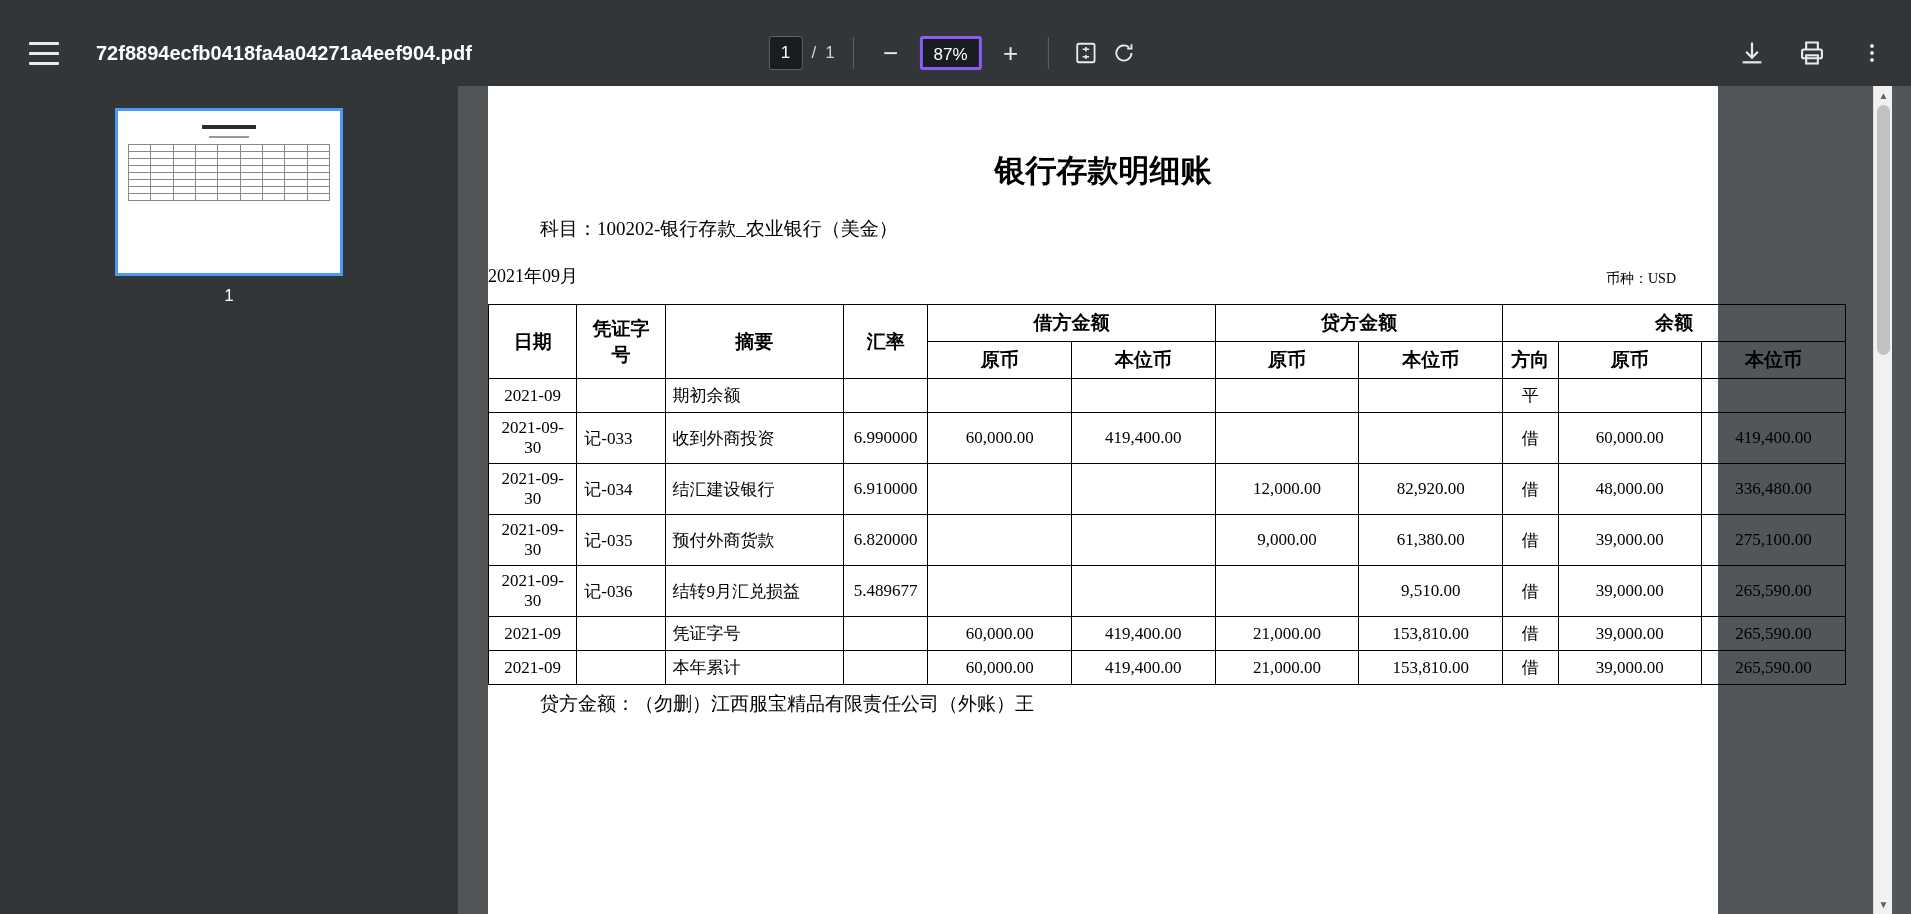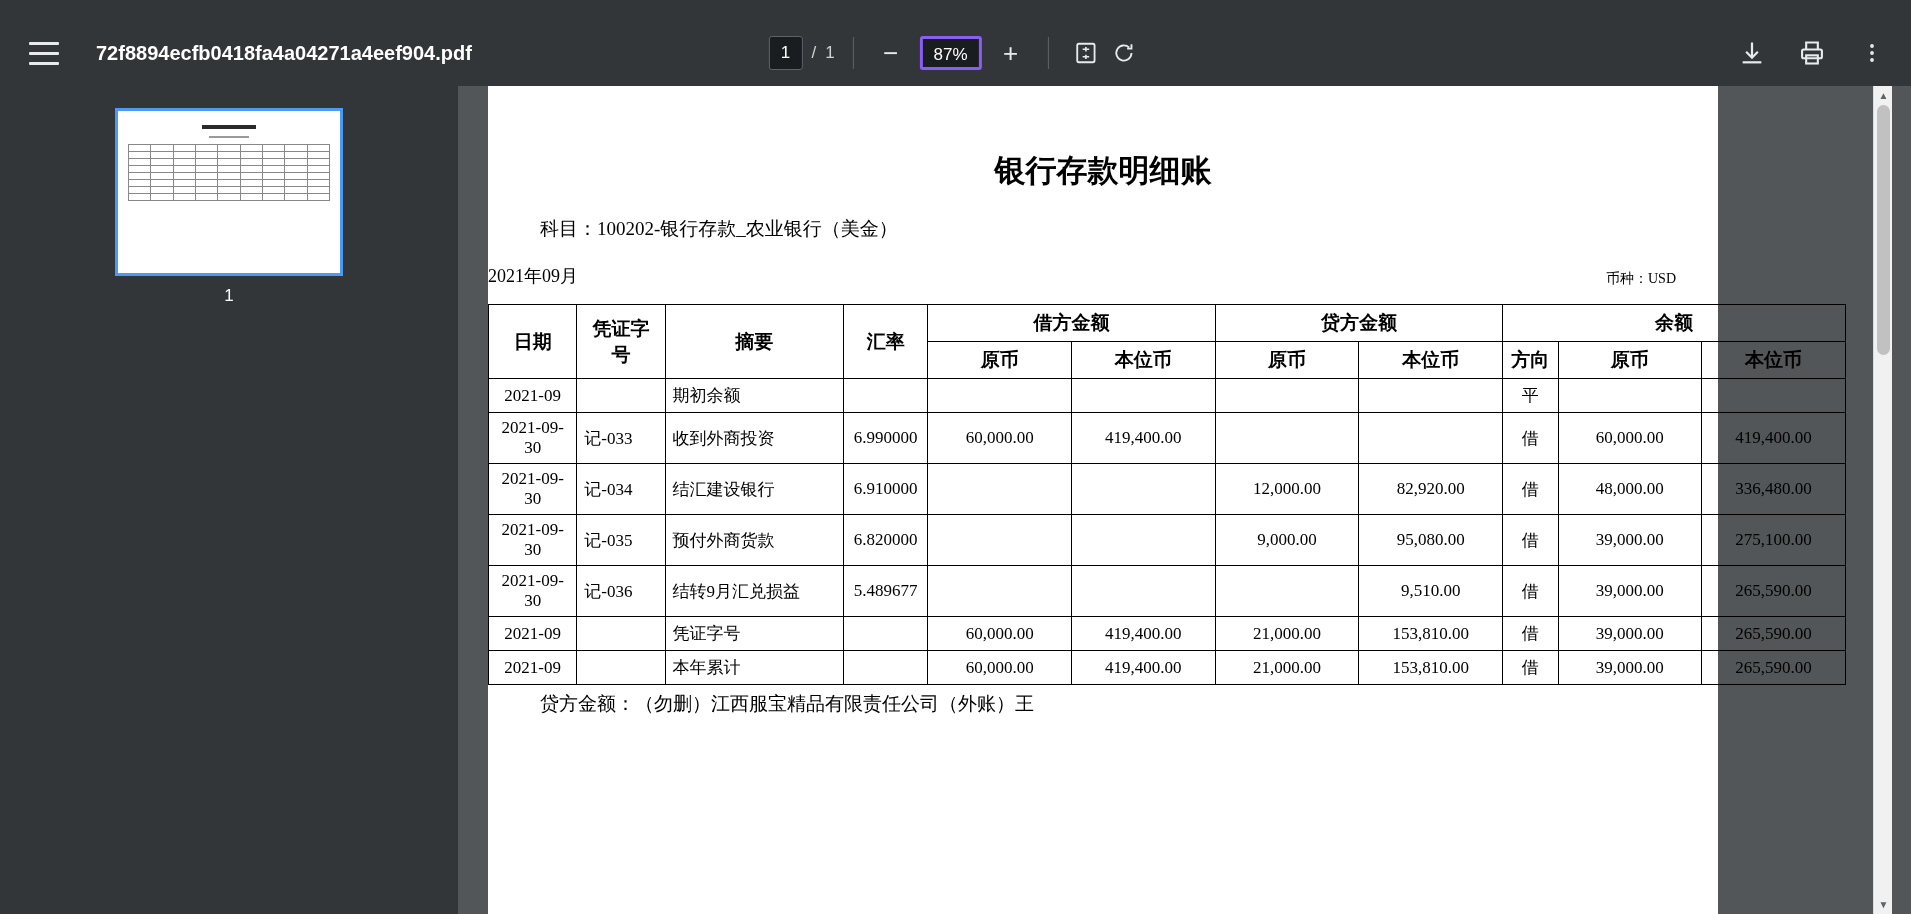--- a/index.html
+++ b/index.html
@@ -430,21 +430,21 @@
                 <td class="c-right">336,480.00</td>
               </tr>
               <tr>
                 <td class="c-center">2021-09-30</td>
                 <td class="c-left">记-035</td>
                 <td class="c-left">预付外商货款</td>
                 <td class="c-right">6.820000</td>
                 <td class="c-right"></td>
                 <td class="c-right"></td>
                 <td class="c-right">9,000.00</td>
-                <td class="c-right">95,080.00</td>
+                <td class="c-right">61,380.00</td>
                 <td class="c-center">借</td>
                 <td class="c-right">39,000.00</td>
                 <td class="c-right">275,100.00</td>
               </tr>
               <tr>
                 <td class="c-center">2021-09-30</td>
                 <td class="c-left">记-036</td>
                 <td class="c-left">结转9月汇兑损益</td>
                 <td class="c-right">5.489677</td>
                 <td class="c-right"></td>

